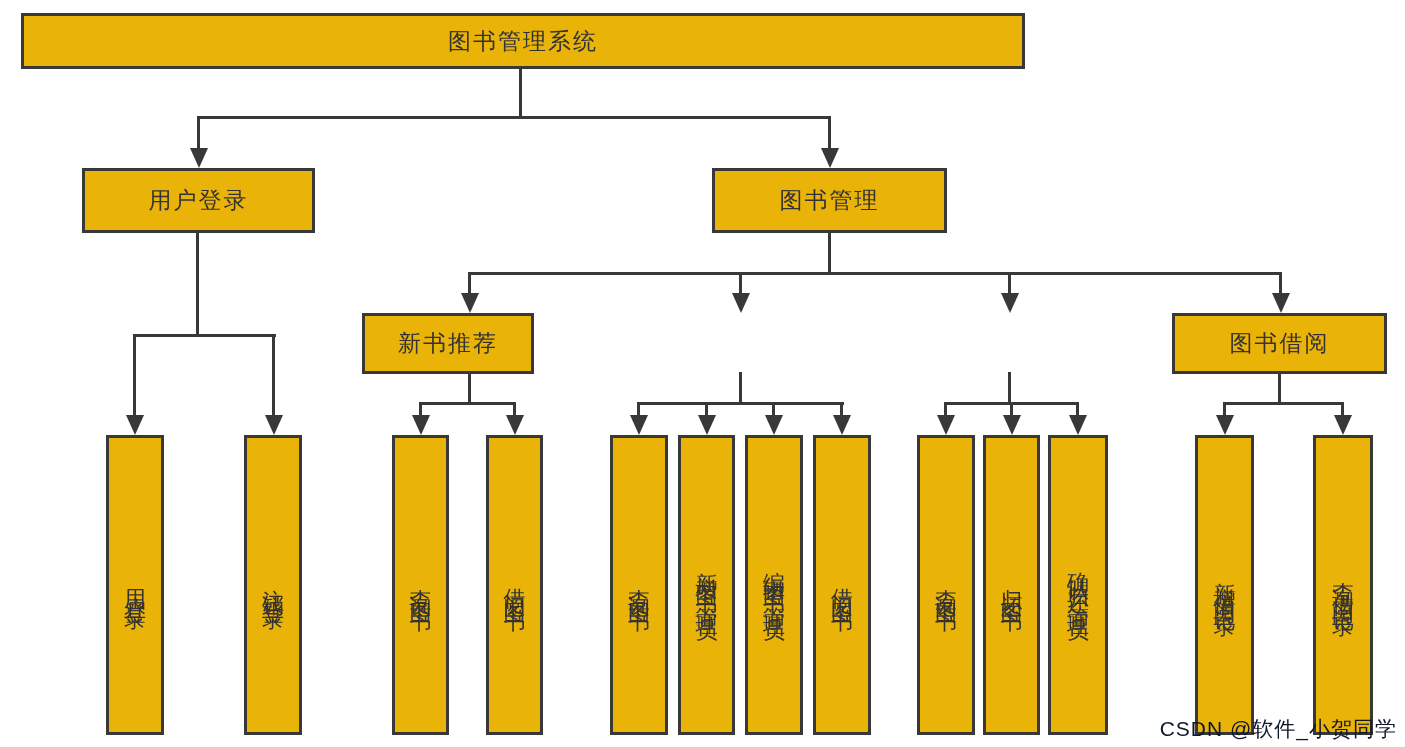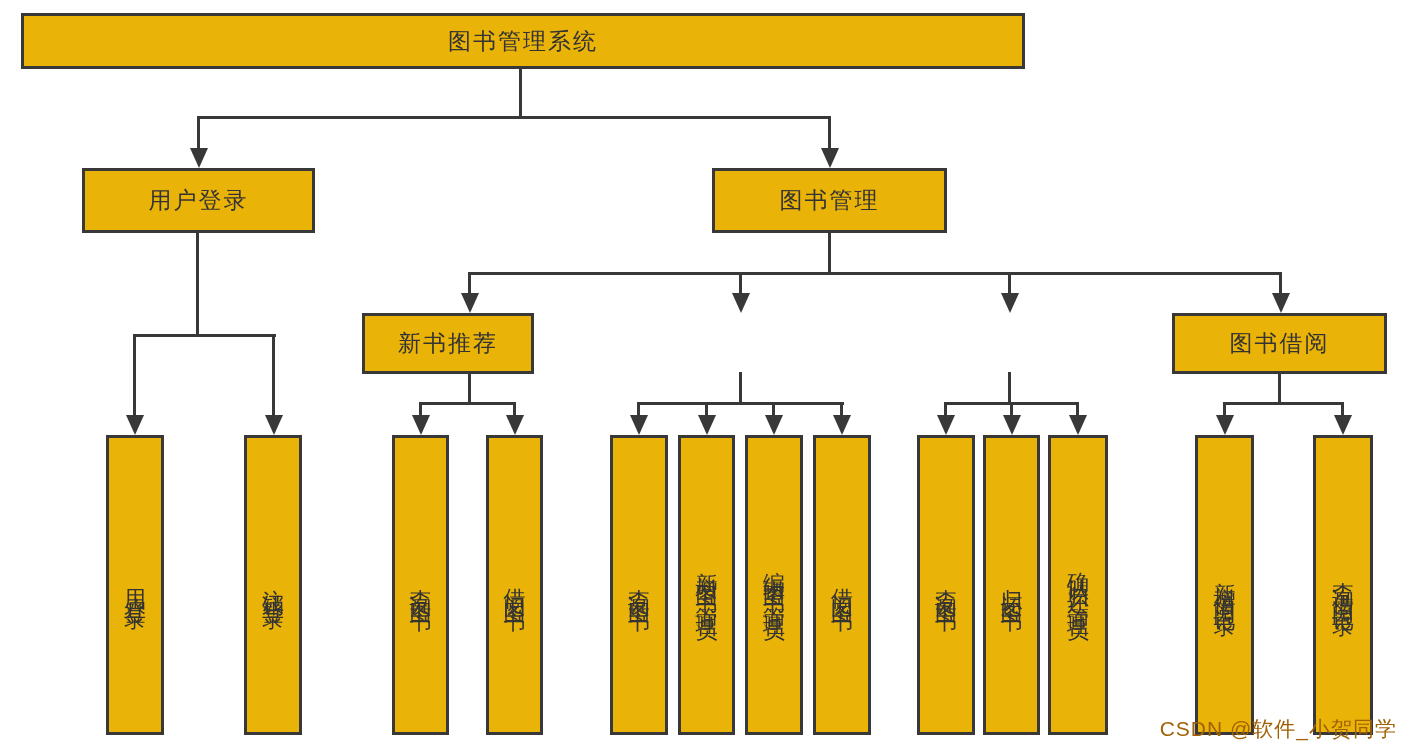--- a/index.html
+++ b/index.html
@@ -21,21 +21,21 @@
   .hline,.vline { position:absolute; background:#383838; }
   .drop { position:absolute; width:3px; background:#383838; }
   .drop::after {
     content:""; position:absolute; left:50%; transform:translateX(-50%);
     bottom:-20px; width:0; height:0;
     border-left:9px solid transparent; border-right:9px solid transparent;
     border-top:20px solid #383838;
   }
   .watermark {
     position:absolute; right:8px; bottom:4px;
-    font-size:21px; color:#a16207; letter-spacing:1px; white-space:nowrap;
+    font-size:21px; color:#0f172a; letter-spacing:1px; white-space:nowrap;
   }
 </style>
 </head>
 <body>
 
 <div class="canvas">
 
   <div class="box" style="left:21px;top:13px;width:1004px;height:56px">
     <span>图书管理系统</span>
   </div>

